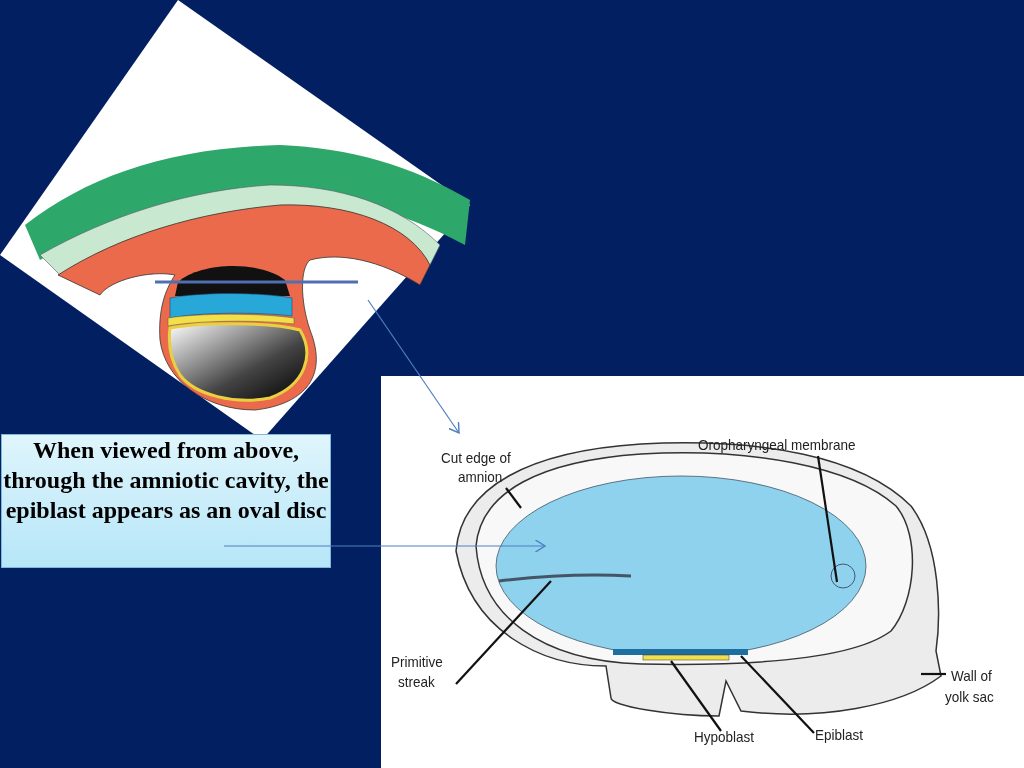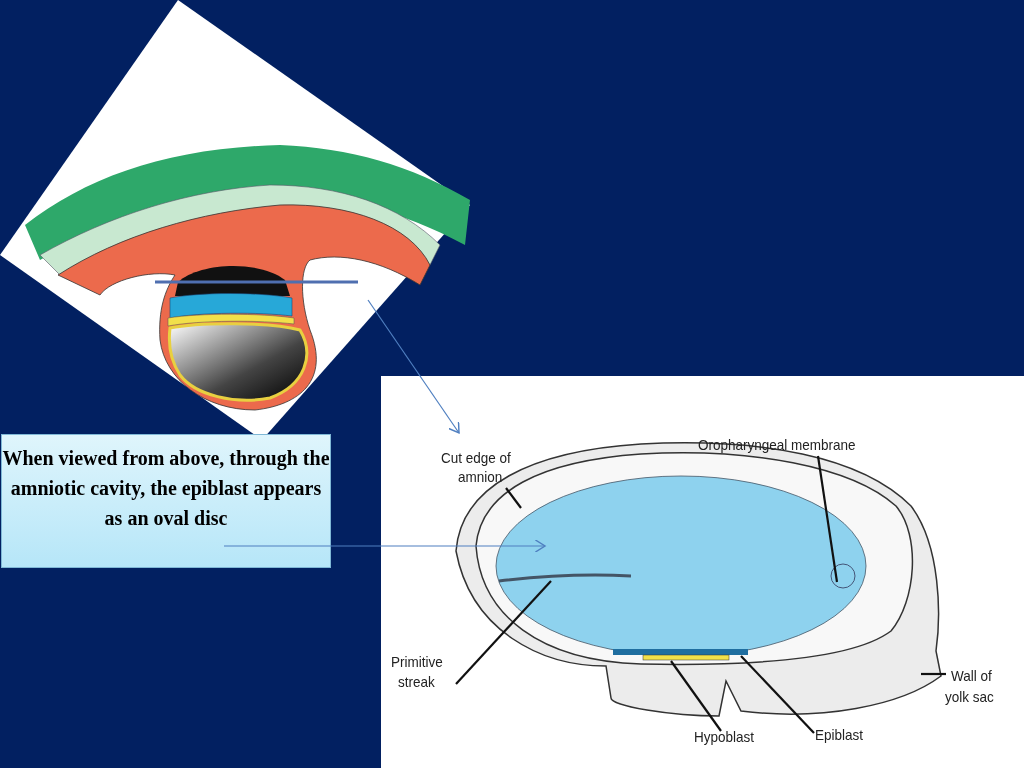--- a/index.html
+++ b/index.html
@@ -2,21 +2,21 @@
 <html><head>
 <meta charset="utf-8">
 <style>
   html, body { margin:0; padding:0; }
   body { width:1024px; height:768px; background:#022061; position:relative; overflow:hidden; font-family:"Liberation Sans", sans-serif; }
   .abs { position:absolute; }
   #left-diagram { left:0; top:0; width:480px; height:440px; }
   #right-panel { left:381px; top:376px; width:643px; height:392px; background:#ffffff; }
   #right-svg { left:381px; top:376px; width:643px; height:392px; }
   #callout { left:1px; top:434px; width:330px; height:134px; background:linear-gradient(#dff5fc,#b6e6f8); border:1px solid #7fb8d6; box-sizing:border-box;
-    font-family:"Liberation Serif", serif; font-weight:bold; font-size:20px; line-height:30px; text-align:center; color:#000; padding-top:8px; }
+    font-family:"Liberation Serif", serif; font-weight:bold; font-size:24px; line-height:30px; text-align:center; color:#000; }
   .lbl { position:absolute; font-family:"Liberation Sans", sans-serif; font-size:15px; color:#222; line-height:18px; transform:scaleX(0.9); transform-origin:left top; }
   #overlay { left:0; top:0; width:1024px; height:768px; pointer-events:none; }
 </style>
 </head>
 <body>
 
 <svg id="left-diagram" class="abs" viewBox="0 0 480 440">
   <polygon points="178,0 470,205 262,440 0,255" fill="#ffffff"></polygon>
 
   <path d="M25,225 C90,175 170,148 280,145 C350,148 410,165 470,200 L465,245 C400,210 340,195 270,195 C190,198 110,220 40,260 Z" fill="#2ea86a"></path>

